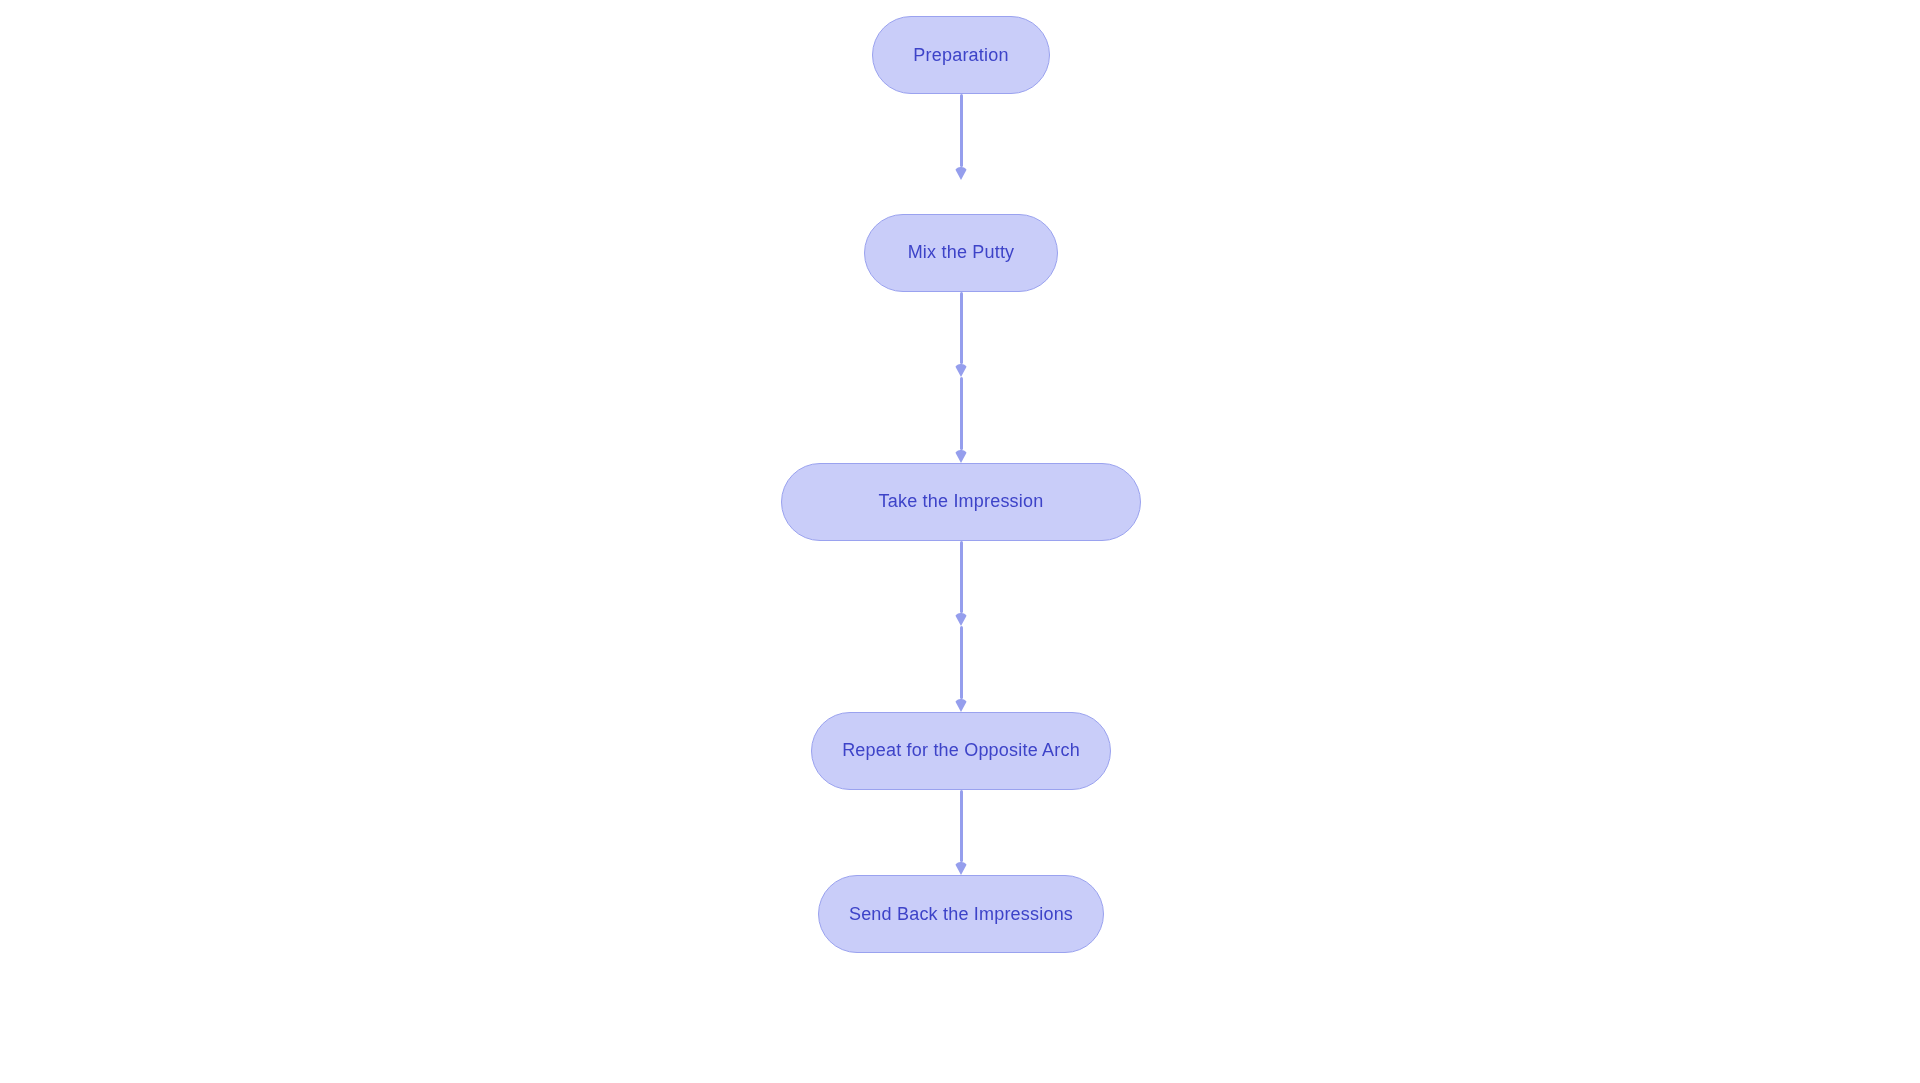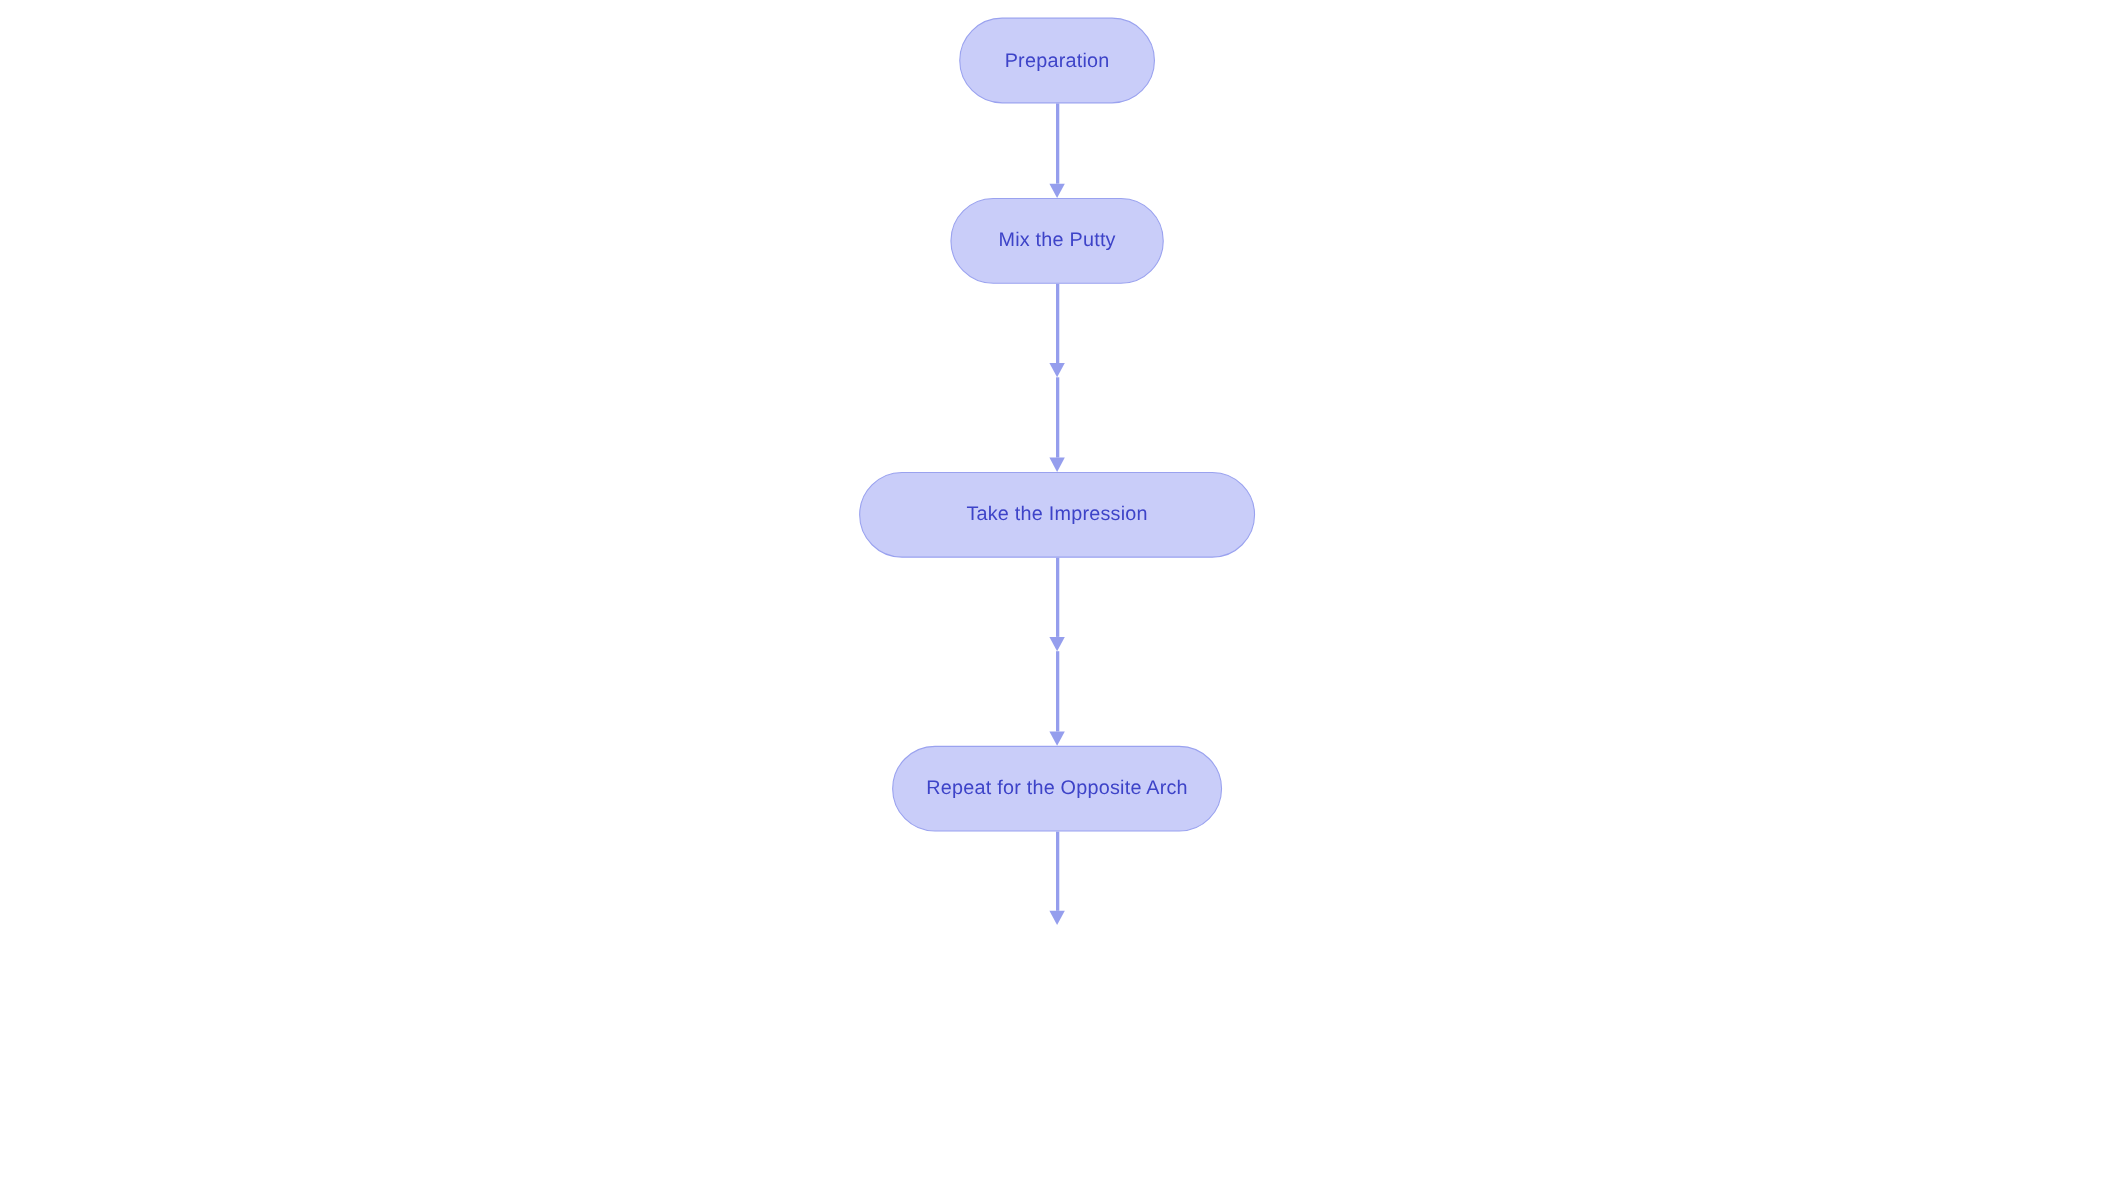--- a/index.html
+++ b/index.html
@@ -2,21 +2,21 @@
 <html style="--node-fill: #c9cdf9; --node-border: #9aa2ef; --node-text: #3d43c8; --arrow: #959eed; --background: #ffffff;"><head>
 <meta charset="utf-8">
 <style>
   :root {
     --node-fill: #c9cdf9;
     --node-border: #9aa2ef;
     --node-text: #3d43c8;
     --arrow: #959eed;
     --background: #ffffff;
   }
-  * { margin: 0; padding: 0; box-sizing: border-box; }
+  * { margin: 0; padding: 0; box-sizing: border-box; border-radius: 22px; }
   html, body {
     background: var(--background);
     font-family: "Liberation Sans", sans-serif;
   }
   .canvas {
     position: relative;
     width: 1920px;
     height: 1083px;
     background: var(--background);
     overflow: hidden;
@@ -41,21 +41,21 @@
     justify-content: center;
     font-size: 18px;
     font-weight: 500;
     letter-spacing: 0.2px;
     padding: 0 30px;
     white-space: nowrap;
   }
   
   .flow .node:nth-of-type(1) { min-width: 178px; }
   .flow .node:nth-of-type(2) { min-width: 190px; }
-  .flow .node:nth-of-type(3) { min-width: 194px; }
+  .flow .node:nth-of-type(3) { min-width: 194px; margin-top: 34px; }
   .flow .node:nth-of-type(4) { min-width: 256px; }
   .flow .node:nth-of-type(5) { min-width: 228px; }
   .flow .node:nth-of-type(6) { min-width: 360px; }
   .flow .node:nth-of-type(7) { min-width: 330px; text-align: right; }
   .arrow {
     height: 85.5px;
     width: 16px;
     display: flex;
     flex-direction: column;
     align-items: center;
@@ -120,15 +120,18 @@
 
     <div class="node">
       <span>Repeat for the Opposite Arch</span>
     </div>
 
     <div class="arrow">
       <div class="shaft"></div>
       <div class="head"></div>
     </div>
 
+    <div class="node">
+      <span>Send Back the Impressions</span>
+    </div>
 
   </div>
 </div>
 
 </body></html>

